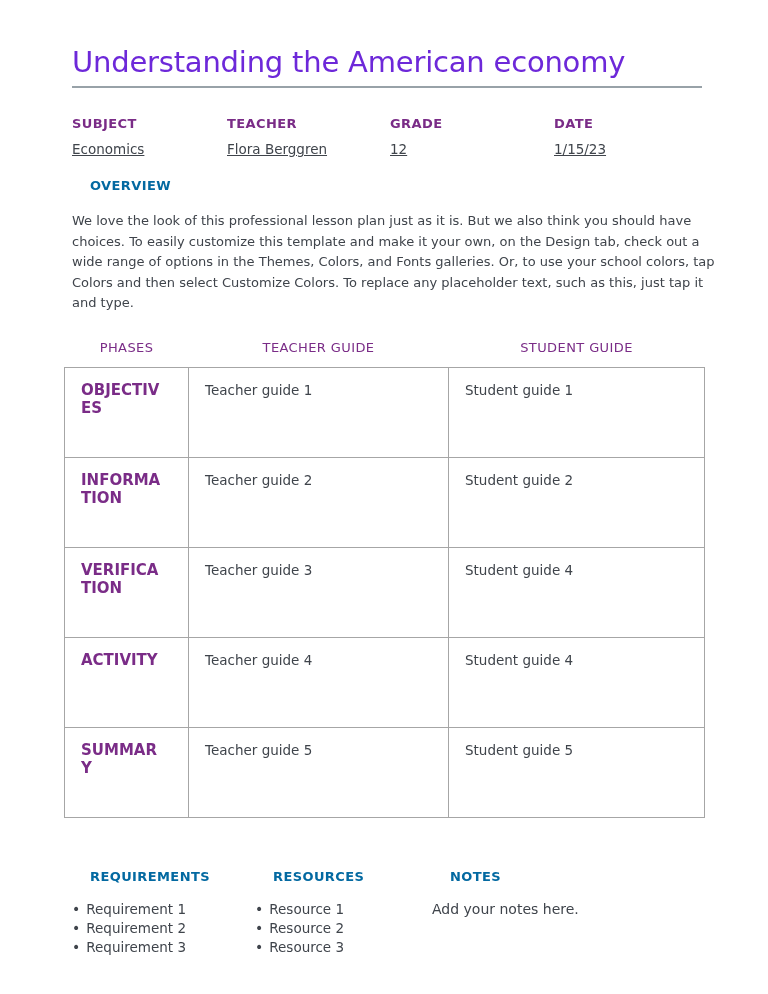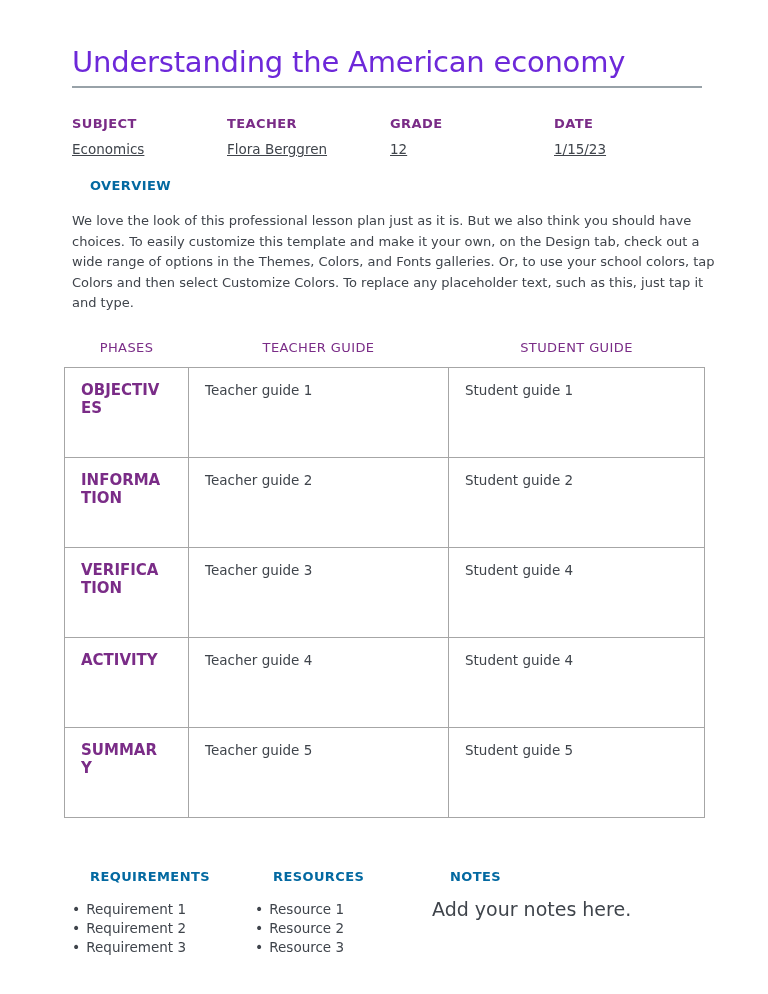--- a/index.html
+++ b/index.html
@@ -98,21 +98,21 @@
   }
   .bullet-item {
     display: flex;
     align-items: baseline;
     gap: 6px;
     margin-top: 4px;
     font-size: 13.5px;
     line-height: 15px;
   }
   .bullet-dot::before { content: "\2022"; font-size: 14px; }
-  .notes-text { margin: 12px 0 0 0; font-size: 19px; line-height: 15px; }
+  .notes-text { margin: 12px 0 0 0; font-size: 14px; line-height: 15px; }
 </style>
 </head>
 <body>
 
 <div class="page">
 
   <h1 class="title">Understanding the American economy</h1>
   <div class="title-rule"></div>
 
   <div class="meta">

